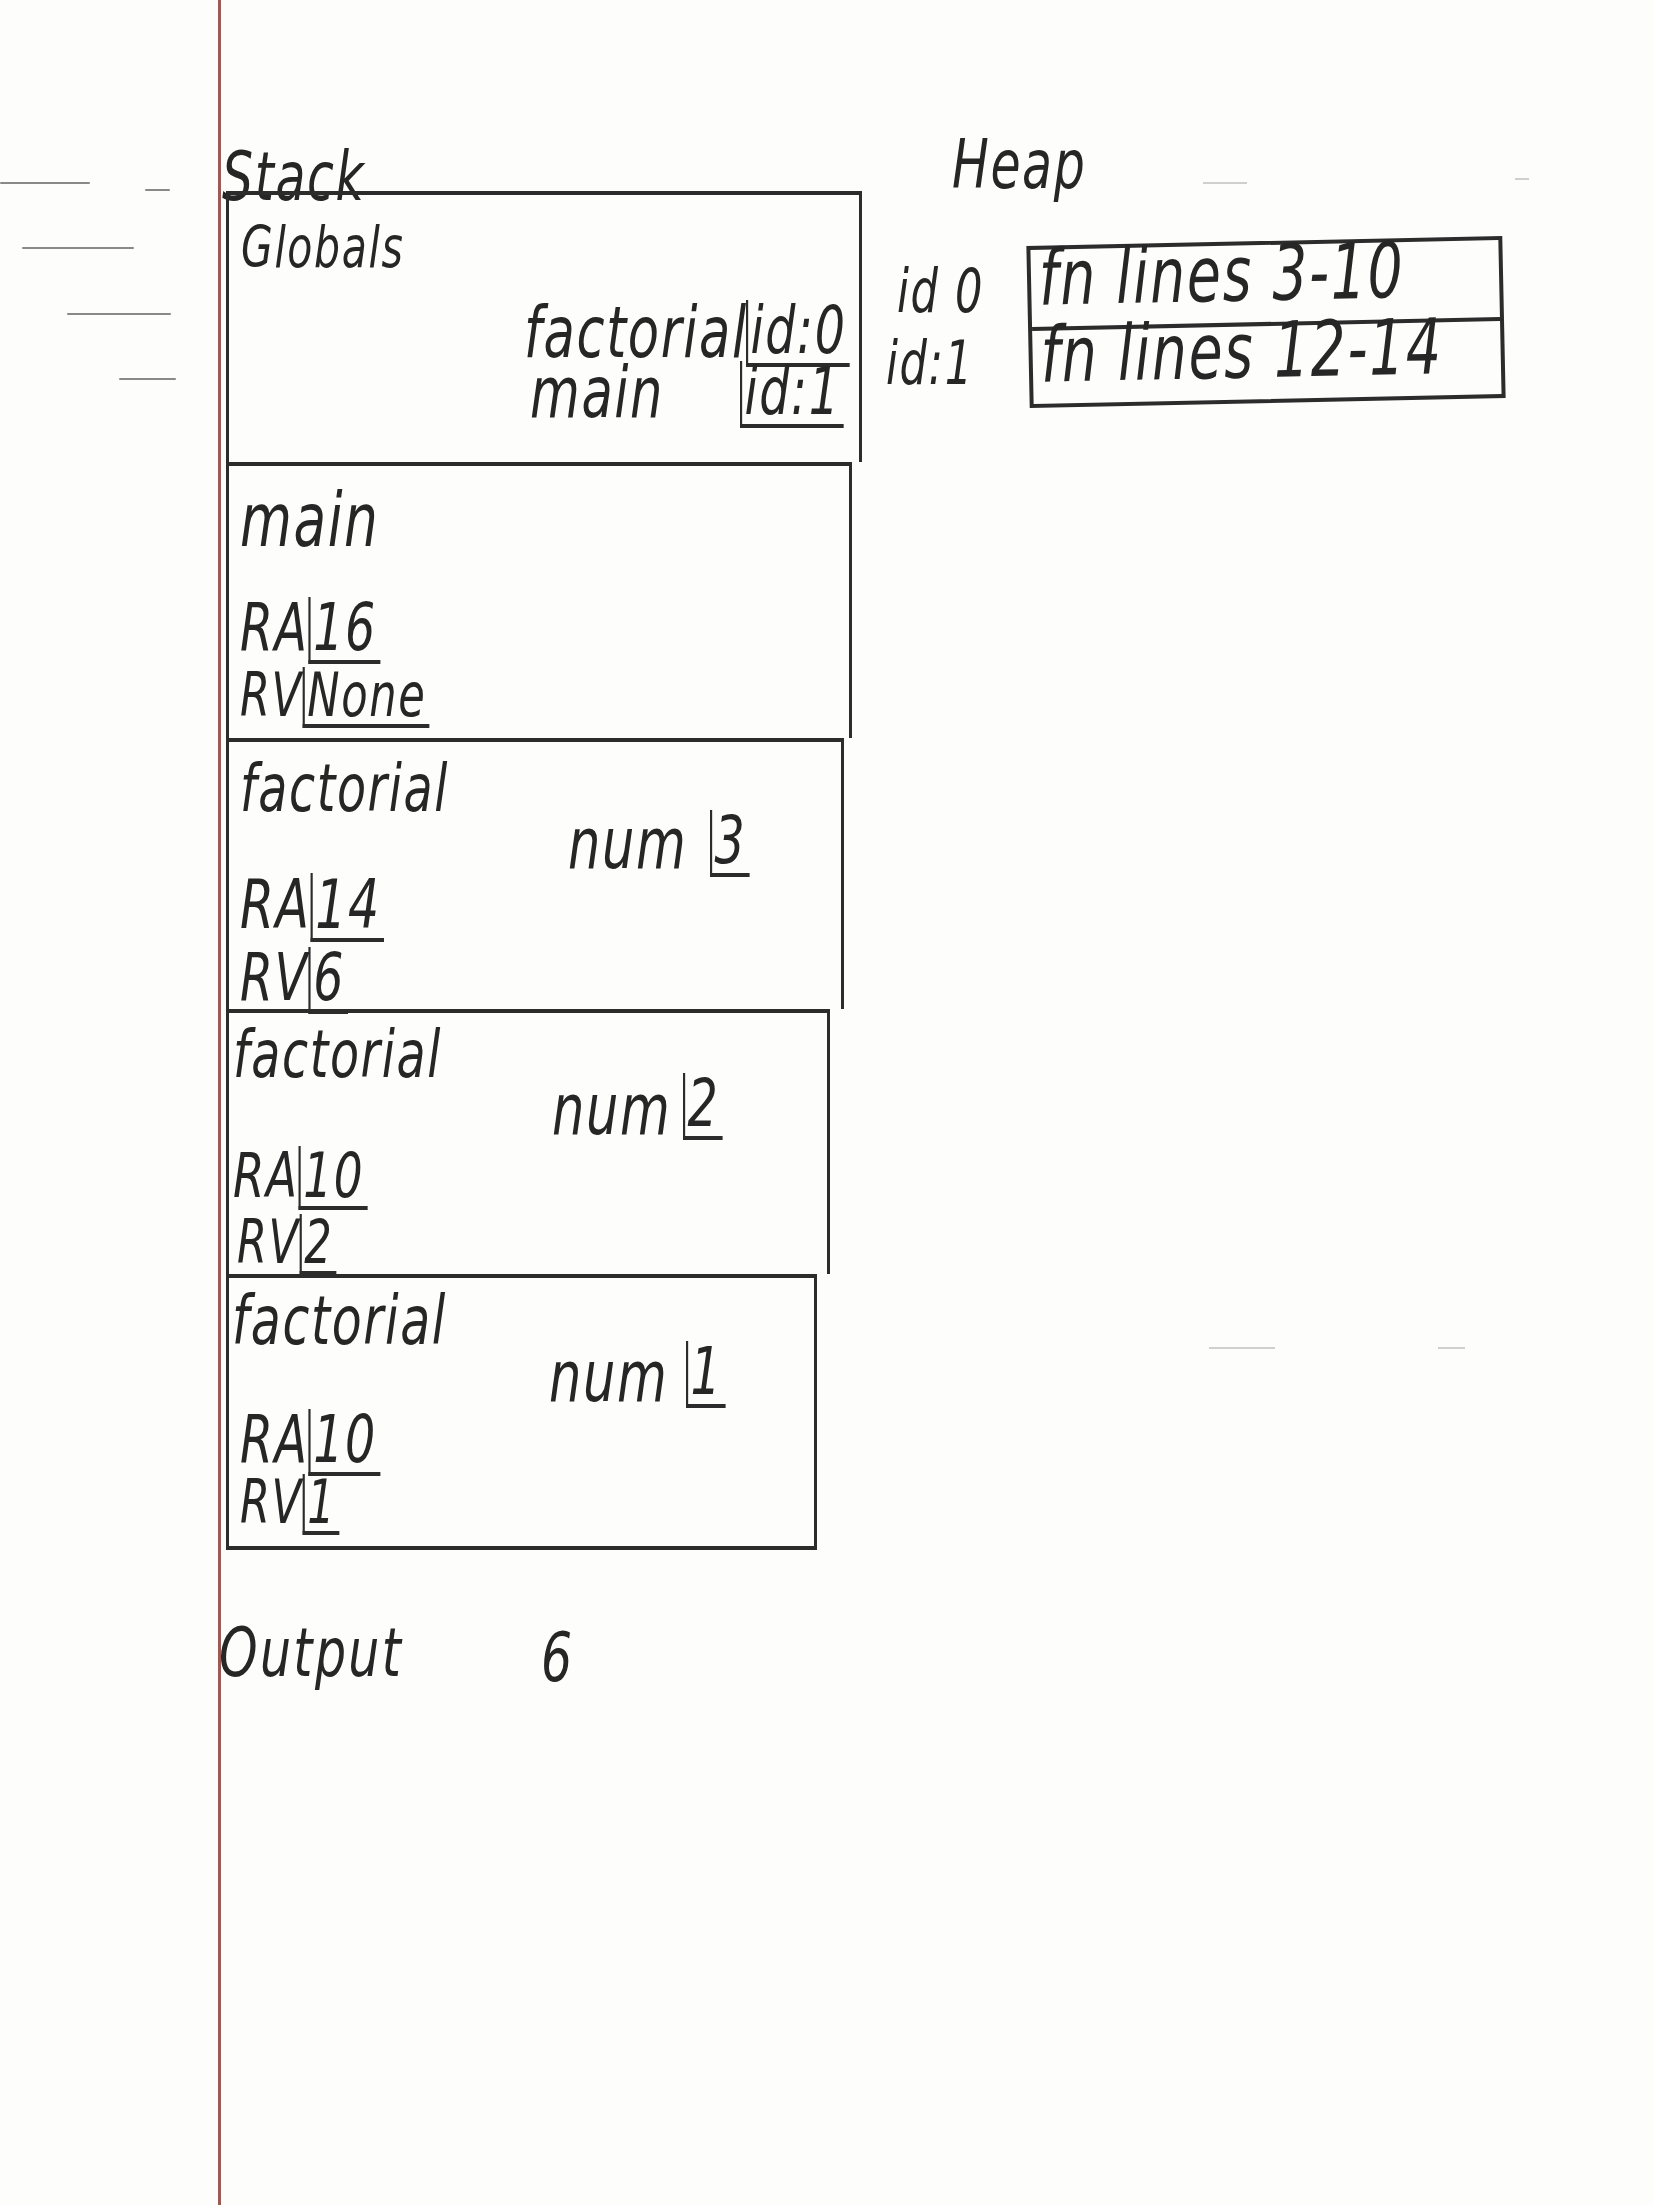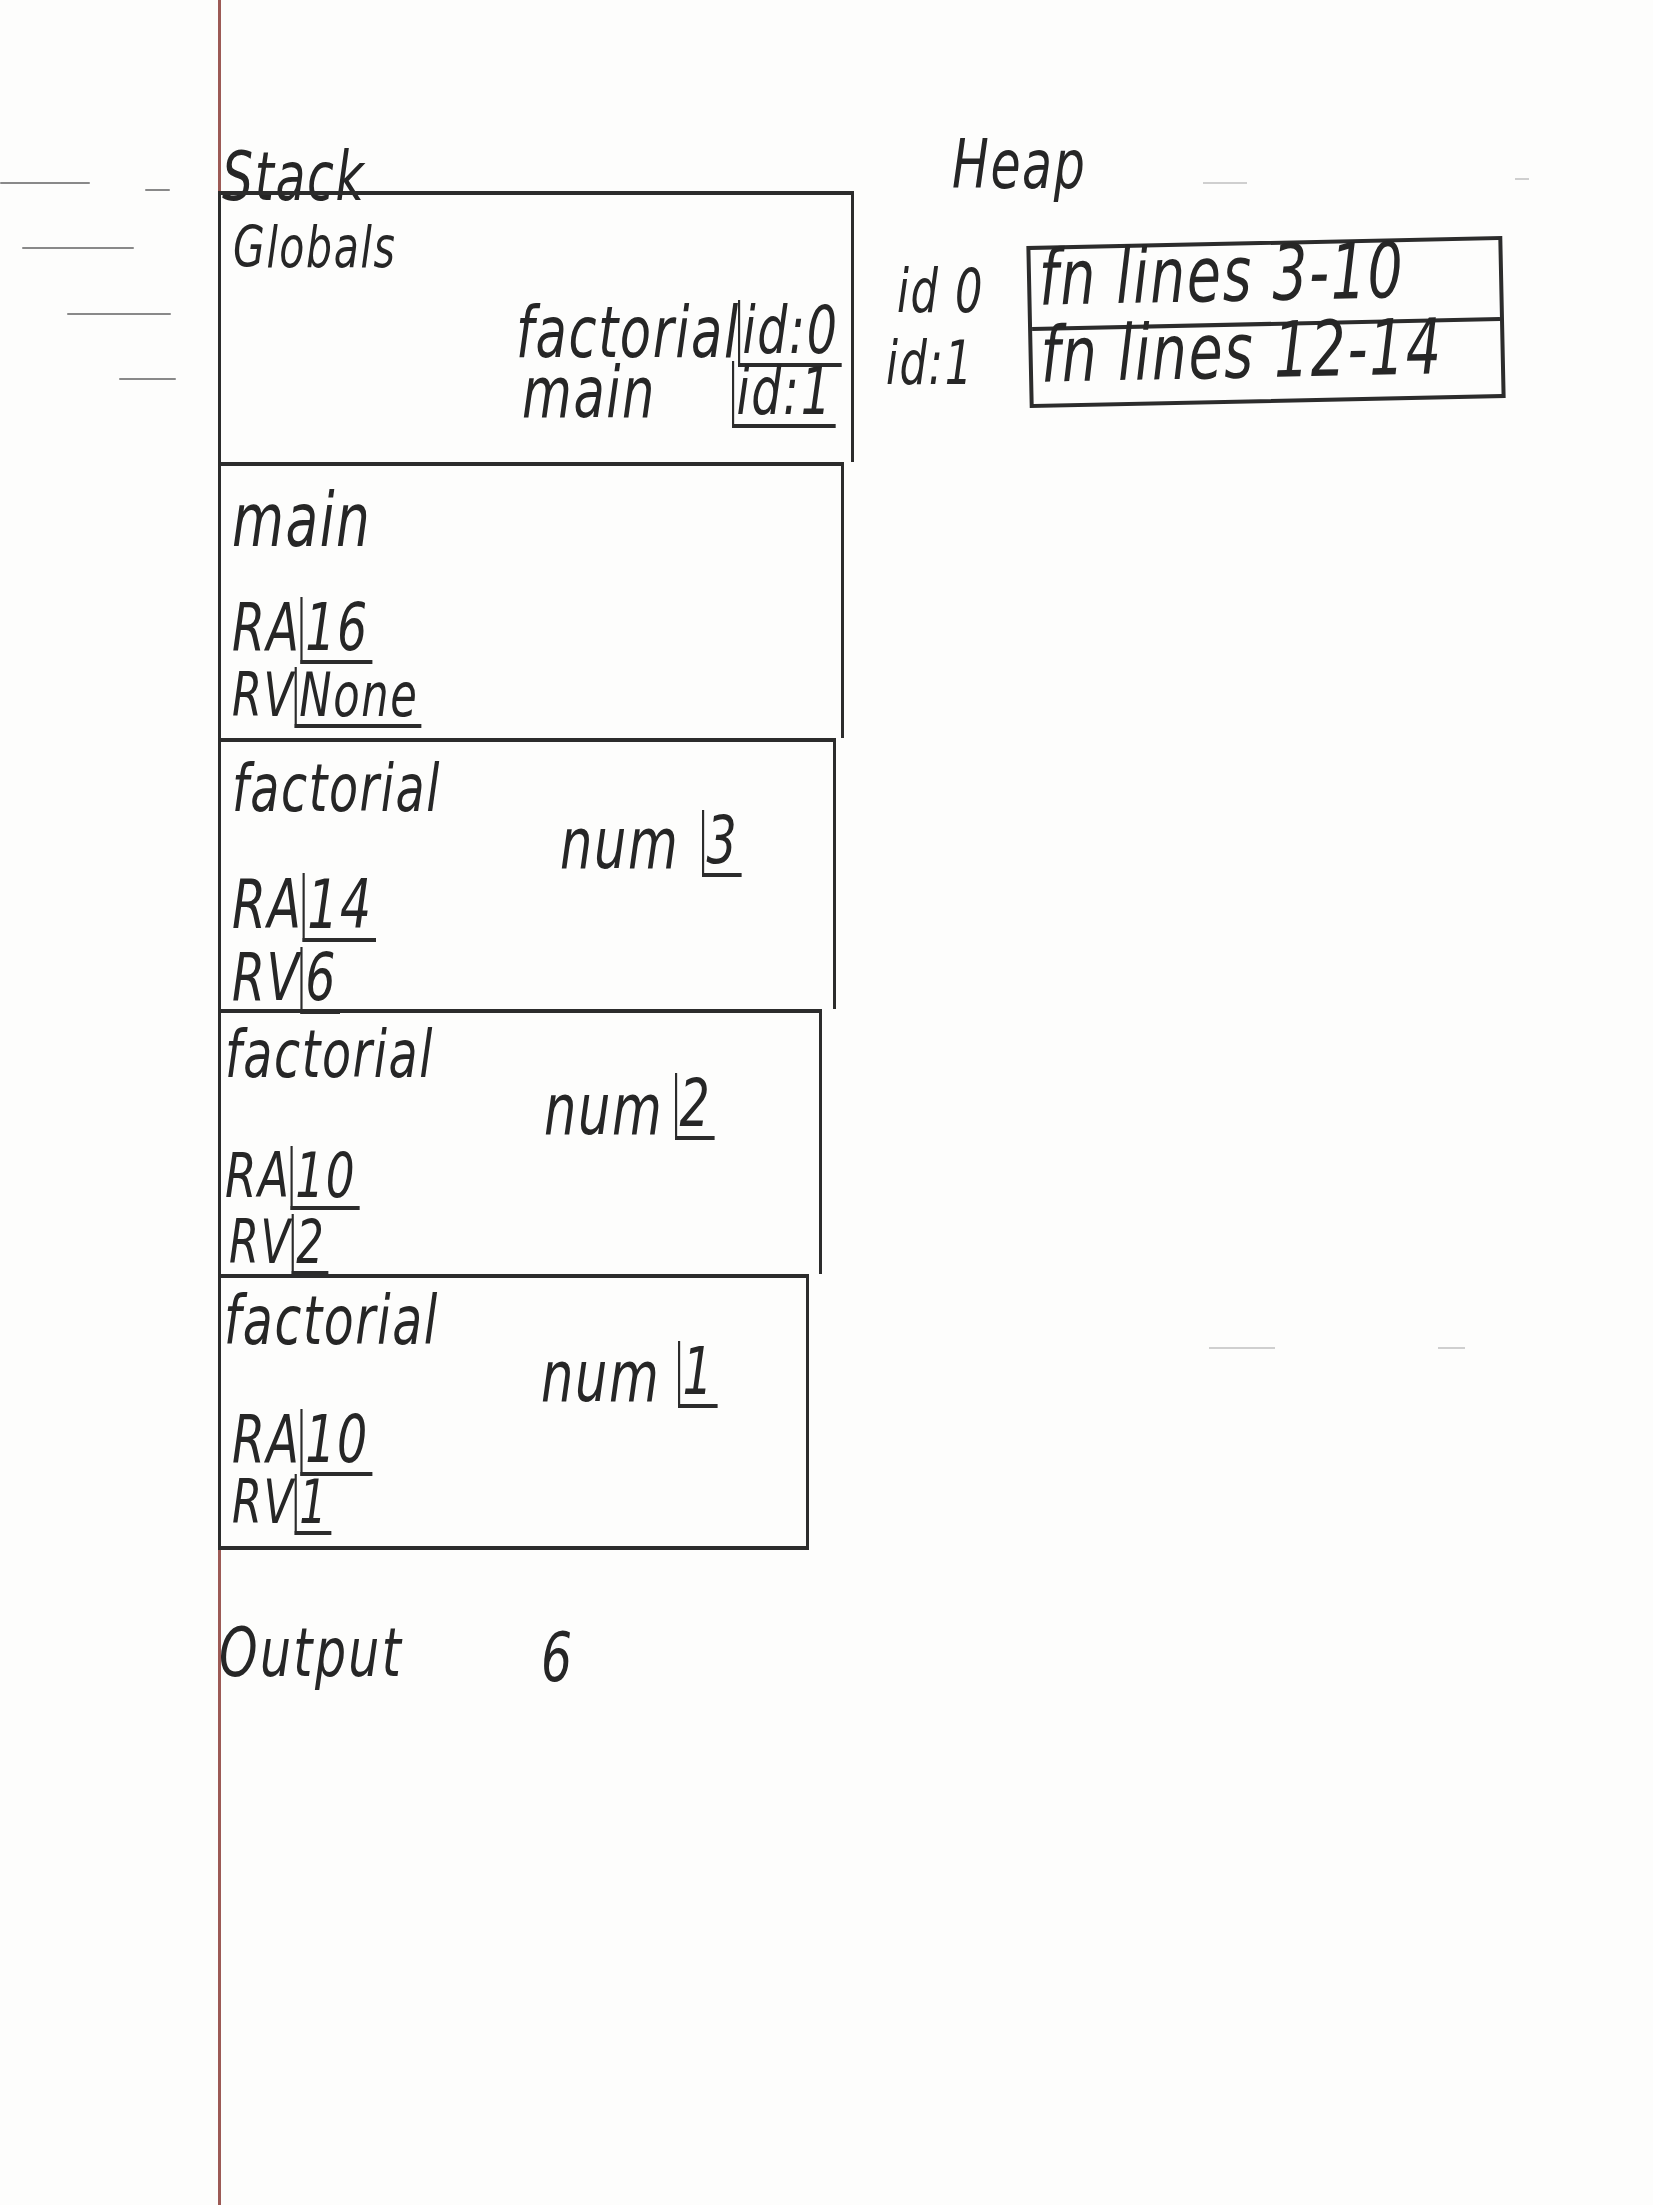--- a/index.html
+++ b/index.html
@@ -4,21 +4,21 @@
 <style>
   html, body { margin:0; padding:0; }
   body { width:1654px; height:2205px; background:#fdfdfc; position:relative; overflow:hidden;
          font-family:"DejaVu Sans", sans-serif; color:#222; }
   .hand { font-family:"DejaVu Sans", sans-serif; font-style:italic; font-weight:300; color:#262626;
           transform:scaleX(0.72); transform-origin:left bottom; white-space:nowrap; position:absolute; letter-spacing:2.2px; }
   .margin-line { position:absolute; left:218px; top:0; width:3.3px; height:2205px; background:#9c5a55; }
   .edge-mark { position:absolute; height:2.2px; background:#6b6b6b; border-radius:1.1px; opacity:.8; }
   .faint { position:absolute; height:1.6px; background:#cfcfcf; }
   .stack-box { position:absolute; left:218px; top:191px; width:636px; height:1359px; }
-  .frame { position:absolute; left:0; border-left:3.8px solid #2c2c2c; border-right:3.8px solid #2c2c2c;
+  .frame { position:absolute; left:8px; border-left:3.8px solid #2c2c2c; border-right:3.8px solid #2c2c2c;
            border-top:4.9px solid #2c2c2c; box-sizing:border-box; }
   .frame.last { border-bottom:4.9px solid #2c2c2c; }
   .uline { display:inline-block; border-bottom:4.4px solid #2c2c2c; border-left:3.3px solid #2c2c2c; padding:0 4.4px 0 3.3px; line-height:0.95; }
   .heap-table { position:absolute; left:1028px; top:241px; width:476px; border:4.4px solid #2c2c2c; box-sizing:border-box; transform:rotate(-1.2deg); }
   .heap-row { height:77px; position:relative; box-sizing:border-box; }
   .heap-row + .heap-row { border-top:4.4px solid #2c2c2c; }
   .heap-cell { position:absolute; left:7.7px; bottom:4.4px; font-size:77px; }
 </style>
 </head>
 <body>

